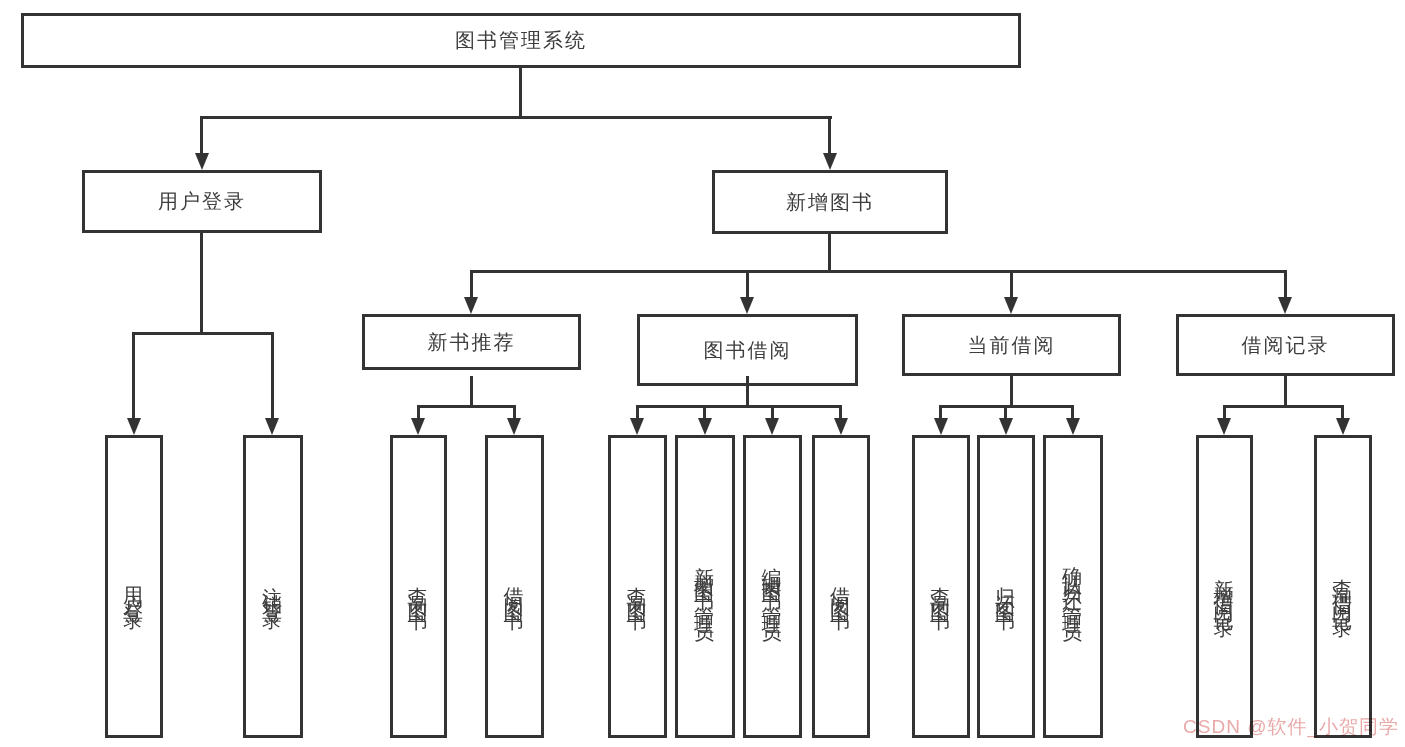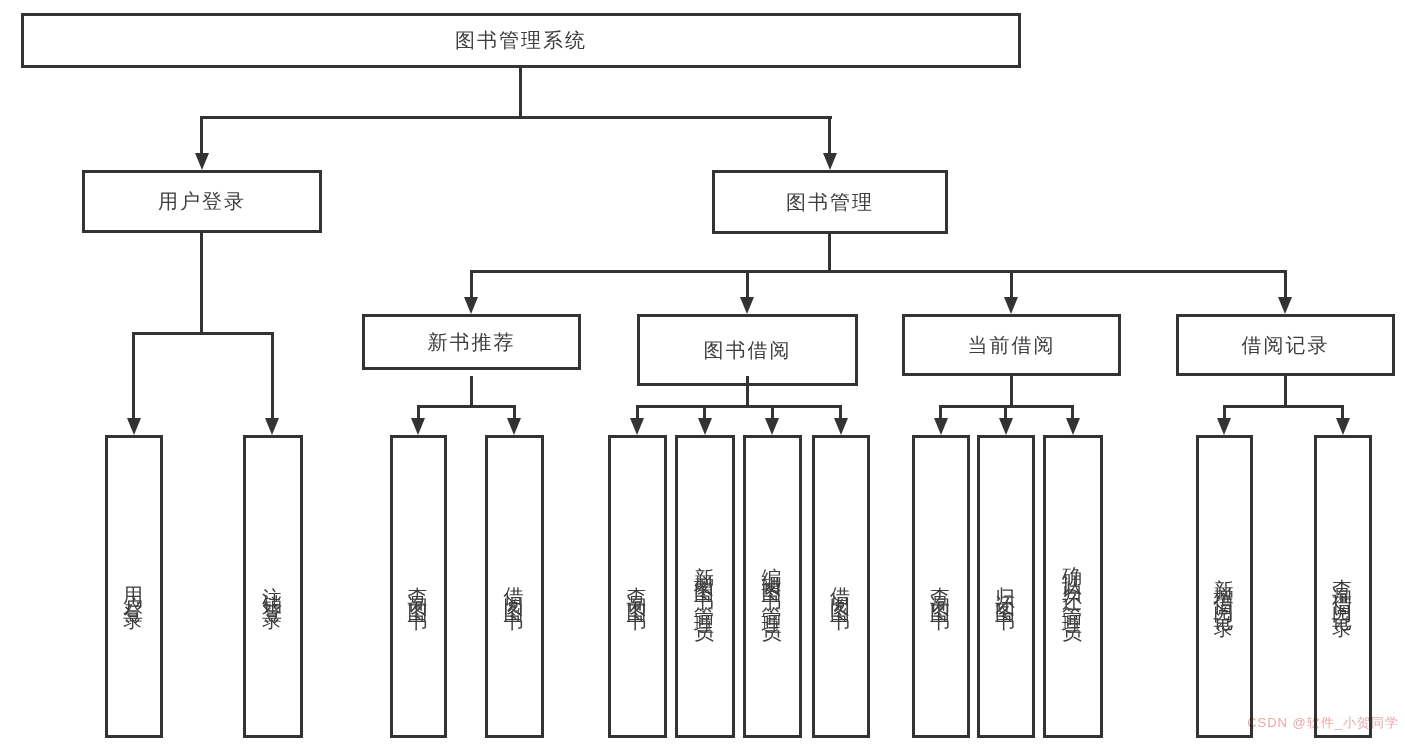--- a/index.html
+++ b/index.html
@@ -28,21 +28,21 @@
     position: absolute;
     width: 0; height: 0;
     border-left: 7px solid transparent;
     border-right: 7px solid transparent;
     border-top: 17px solid #333333;
   }
   .watermark {
     position: absolute;
     top: 714px;
     right: 6px;
-    font-size: 13px;
+    font-size: 19px;
     letter-spacing: 1px;
     color: #e9a9a9;
     mix-blend-mode: multiply;
     z-index: 5;
     white-space: nowrap;
   }
 </style>
 </head>
 <body>
 
@@ -51,21 +51,21 @@
   <div class="box hbox" style="left:21px; top:13px; width:1000px; height:55px;">图书管理系统</div>
 
   <div class="line" style="left:519px; top:68px; width:3px; height:51px;"></div>
   <div class="line" style="left:200px; top:116px; width:632px; height:3px;"></div>
   <div class="line" style="left:200px; top:116px; width:3px; height:40px;"></div>
   <div class="line" style="left:828px; top:116px; width:3px; height:40px;"></div>
   <div class="head" style="left:195px; top:153px;"></div>
   <div class="head" style="left:823px; top:153px;"></div>
 
   <div class="box hbox" style="left:82px; top:170px; width:240px; height:63px;">用户登录</div>
-  <div class="box hbox" style="left:712px; top:170px; width:236px; height:64px;">图书管理</div>
+  <div class="box hbox" style="left:712px; top:170px; width:236px; height:64px;">新增图书</div>
 
   <div class="line" style="left:200px; top:233px; width:3px; height:102px;"></div>
   <div class="line" style="left:133px; top:332px; width:141px; height:3px;"></div>
   <div class="line" style="left:132px; top:332px; width:3px; height:88px;"></div>
   <div class="line" style="left:271px; top:332px; width:3px; height:88px;"></div>
   <div class="head" style="left:127px; top:418px;"></div>
   <div class="head" style="left:265px; top:418px;"></div>
 
   <div class="line" style="left:828px; top:234px; width:3px; height:39px;"></div>
   <div class="line" style="left:471px; top:270px; width:816px; height:3px;"></div>

